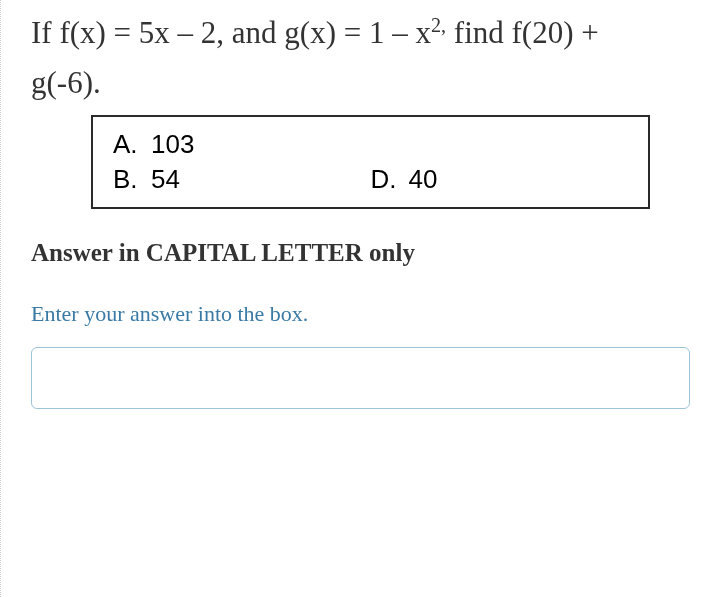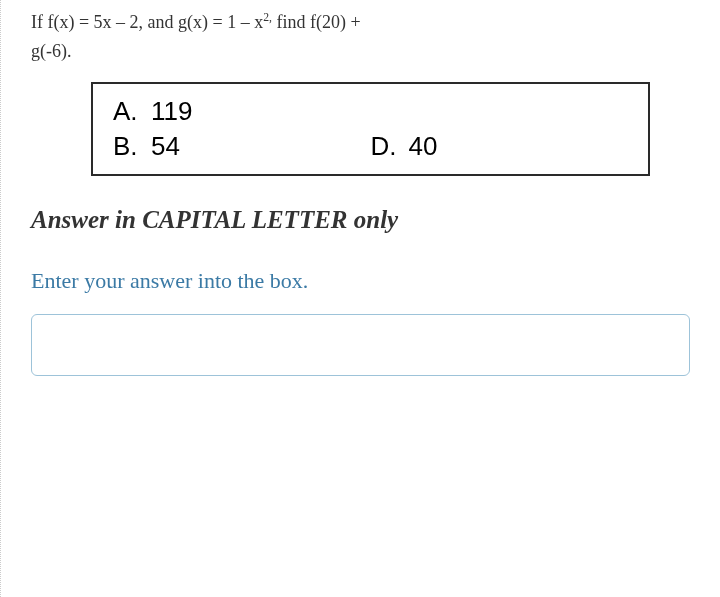--- a/index.html
+++ b/index.html
@@ -11,24 +11,24 @@
     width: 720px;
     height: 597px;
     overflow: hidden;
   }
   .container {
     padding: 8px 30px 20px 30px;
     border-left: 1px dotted #ccc;
     min-height: 100%;
   }
   .question {
-    font-size: 18px;
+    font-size: 31px;
     color: #333;
     line-height: 1.6;
-    margin-bottom: 16px;
+    margin-bottom: 8px;
   }
   .sup {
     font-size: 0.65em;
     vertical-align: super;
     line-height: 0;
   }
   .choices-box {
     border: 2px solid #2a2a2a;
     margin: 0 40px 30px 60px;
     padding: 10px 20px;
@@ -45,21 +45,20 @@
   }
   .choice .letter {
     display: inline-block;
     width: 38px;
   }
   .instruction1 {
     font-size: 25px;
     font-weight: bold;
     color: #333;
     margin: 30px 0 34px 0;
-    font-style: italic;
   }
   .instruction2 {
     font-size: 22px;
     font-weight: normal;
     color: #3b7aa5;
     margin-bottom: 20px;
   }
   .answer-input {
     width: 100%;
     height: 62px;
@@ -77,21 +76,21 @@
 <div class="container">
 
   <div class="question">
     <span>If f(x) = 5x – 2, and g(x) = 1 – x</span><span class="sup">2,</span><span> find f(20) + </span><br>
     <span>g(-6).</span>
   </div>
 
   <div class="choices-box">
     <div class="choices-row">
       <div class="choice">
-        <span class="letter">A.</span><span>119</span>
+        <span class="letter">A.</span><span>103</span>
       </div>
     </div>
     <div class="choices-row">
       <div class="choice">
         <span class="letter">B.</span><span>54</span>
       </div>
       <div class="choice">
         <span class="letter">D.</span><span>40</span>
       </div>
     </div>

